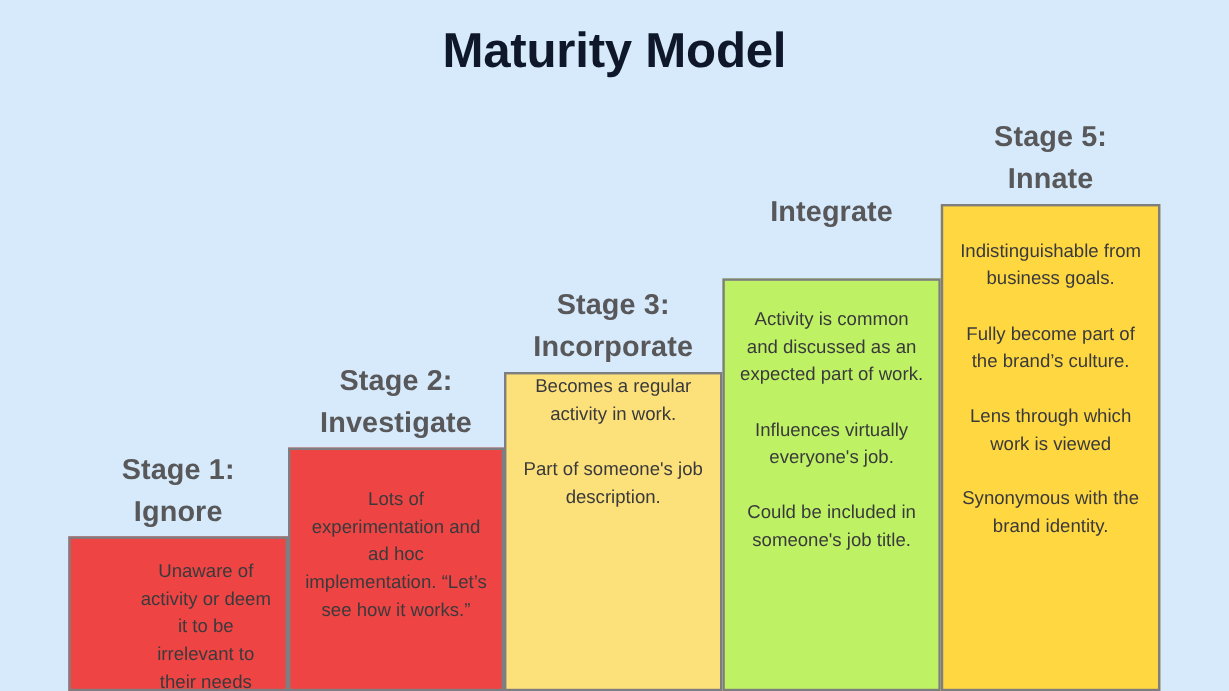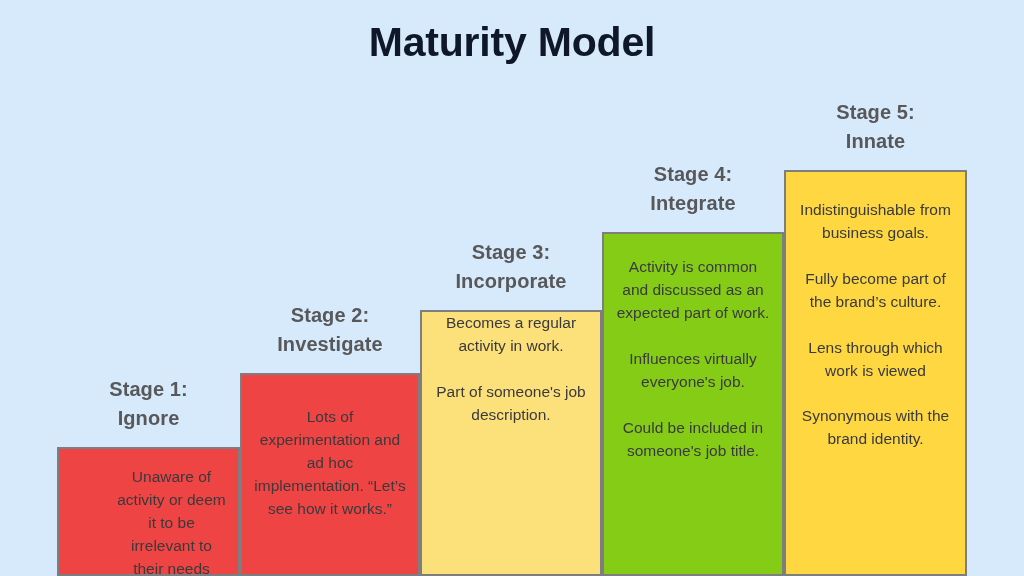--- a/index.html
+++ b/index.html
@@ -41,21 +41,21 @@
   .stage {
     position: absolute;
     bottom: 0;
   }
 
   .stage-heading {
     position: absolute;
     left: 0;
     width: 100%;
     text-align: center;
-    font-size: 20px;
+    font-size: 24px;
     font-weight: bold;
     color: #58585a;
     line-height: 1.45;
     letter-spacing: 0.1px;
   }
 
   .stage-box {
     position: absolute;
     left: 0;
     bottom: 0;
@@ -90,21 +90,21 @@
   #stage-2 .stage-box { height: 203px; background: #ef4444; }
   #stage-2 .stage-body { padding-top: 31px; }
 
   #stage-3 { left: 420px; width: 182px; height: 266px; }
   #stage-3 .stage-heading { top: -72px; text-align: center; }
   #stage-3 .stage-box { height: 266px; background: #fce07a; }
   #stage-3 .stage-body { }
 
   #stage-4 { left: 602px; width: 182px; height: 344px; }
   #stage-4 .stage-heading { top: -72px; }
-  #stage-4 .stage-box { height: 344px; background: #84cc16; }
+  #stage-4 .stage-box { height: 344px; background: #bef264; }
   #stage-4 .stage-body { padding-top: 22px; }
 
   #stage-5 { left: 784px; width: 183px; height: 406px; }
   #stage-5 .stage-heading { top: -72px; }
   #stage-5 .stage-box { height: 406px; background: #ffd740; }
   #stage-5 .stage-body { padding-top: 27px; }
 </style>
 </head>
 <body>
 
@@ -144,21 +144,20 @@
     <div class="stage-box">
       <div class="stage-body">
         <p>Becomes a regular activity in work.</p>
         <p>Part of someone's job description.</p>
       </div>
     </div>
   </div>
 
   <div class="stage" id="stage-4">
     <div class="stage-heading">
-      <div>Stage 4:</div>
       <div>Integrate</div>
     </div>
     <div class="stage-box">
       <div class="stage-body">
         <p>Activity is common and discussed as an expected part of work.</p>
         <p>Influences virtually everyone's job.</p>
         <p>Could be included in someone's job title.</p>
       </div>
     </div>
   </div>

